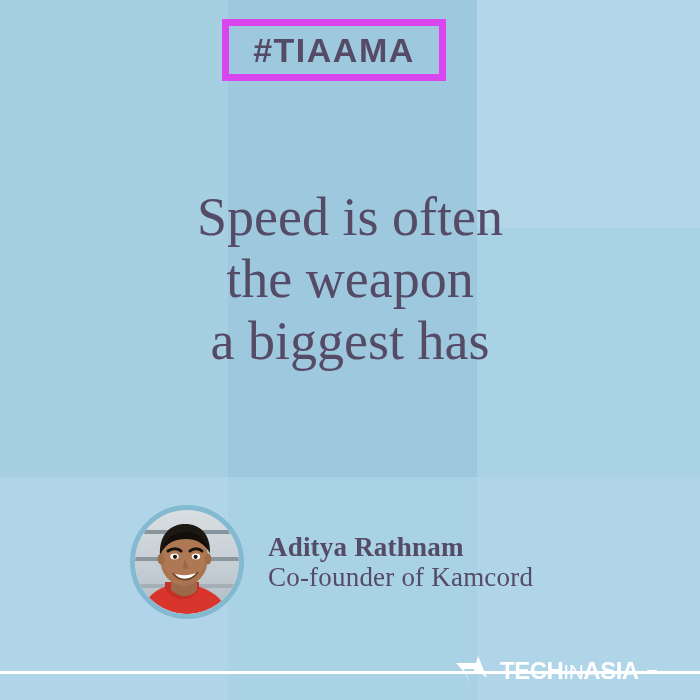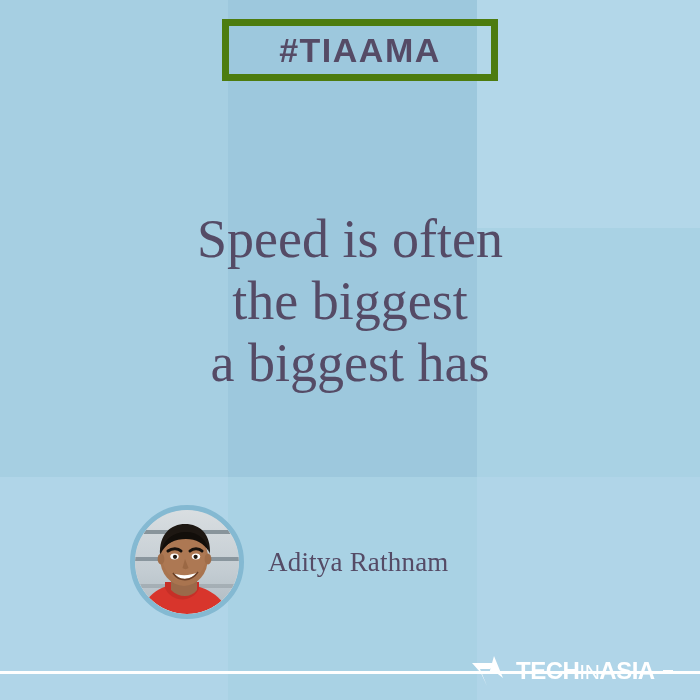--- a/index.html
+++ b/index.html
@@ -28,24 +28,24 @@
   #bg-right-mid   { left:477px; top:228px; width:223px; height:249px; background:#a9d2e4; }
   #bg-center      { left:228px; top:0;   width:249px; height:477px; background:#9dc8dd; }
   #bg-bottom      { left:0;   top:477px; width:700px; height:223px; background:#b0d5e8; }
   #bg-bottom-mid  { left:228px; top:477px; width:249px; height:223px; background:#a9d2e4; }
 
   
   #hashtag-badge {
     position: absolute;
     left: 222px;
     top: 19px;
-    width: 276px;
+    width: 224px;
     height: 62px;
     box-sizing: border-box;
-    border: 7px solid #4d7c0f;
+    border: 7px solid #d946ef;
     display: flex;
     align-items: center;
     justify-content: center;
   }
   #hashtag-label {
     font-family: "Liberation Sans", sans-serif;
     font-weight: bold;
     font-size: 34px;
     letter-spacing: 1.5px;
     color: #554b66;
@@ -56,21 +56,20 @@
   #quote-block {
     position: absolute;
     left: 0;
     top: 186px;
     width: 700px;
     text-align: center;
     color: #554b66;
     font-family: "Liberation Serif", serif;
     font-size: 54px;
     line-height: 62px;
-    margin-top: 22px;
   }
   .quote-line { display: block; white-space: pre; }
 
   
   #attribution {
     position: absolute;
     left: 130px;
     top: 505px;
     display: flex;
     align-items: center;
@@ -93,21 +92,21 @@
     overflow: hidden;
   }
   #attribution-text {
     margin-left: 24px;
     color: #554b66;
     line-height: 1.12;
   }
   #person-name {
     display: block;
     font-family: "Liberation Serif", serif;
-    font-weight: normal;
+    font-weight: bold;
     font-size: 27px;
     letter-spacing: 0.2px;
   }
   #person-title {
     display: block;
     font-family: "Liberation Serif", serif;
     font-weight: normal;
     font-size: 27px;
     letter-spacing: 0.2px;
   }
@@ -116,21 +115,21 @@
   #footer-rule {
     position: absolute;
     left: 0;
     top: 671px;
     width: 700px;
     height: 3px;
     background: #ffffff;
   }
   #footer-logo {
     position: absolute;
-    left: 470px;
+    left: 454px;
     top: 654px;
     height: 34px;
     display: flex;
     align-items: center;
     background: transparent;
   }
   #logo-mark { display:block; margin-right: 6px; }
   #logo-wordmark {
     font-family: "Liberation Sans", sans-serif;
     font-size: 24px;
@@ -165,21 +164,21 @@
   <div class="bg-block" id="bg-center"></div>
   <div class="bg-block" id="bg-bottom"></div>
   <div class="bg-block" id="bg-bottom-mid"></div>
 
   <div id="hashtag-badge">
     <span id="hashtag-label">#TIAAMA</span>
   </div>
 
   <div id="quote-block">
     <span class="quote-line">Speed is often</span>
-    <span class="quote-line">the biggest</span>
+    <span class="quote-line">the weapon</span>
     <span class="quote-line">a biggest has</span>
   </div>
 
   <div id="attribution">
 
     <div id="avatar">
       <div id="avatar-photo">
         <svg width="104" height="104" viewBox="0 0 104 104">
           <defs>
             <clipPath id="avclip">
@@ -224,20 +223,21 @@
 
             <ellipse cx="26" cy="49" rx="3.4" ry="5.4" fill="#a06d49"></ellipse>
             <ellipse cx="73" cy="49" rx="3.4" ry="5.4" fill="#a06d49"></ellipse>
           </g>
         </svg>
       </div>
     </div>
 
     <div id="attribution-text">
       <span id="person-name">Aditya Rathnam</span>
+      <span id="person-title">Co-founder of Kamcord</span>
     </div>
   </div>
 
   <div id="footer-rule"></div>
 
   <div id="footer-logo-bg"></div>
 
   <div id="footer-logo">
     <svg id="logo-mark" width="40" height="30" viewBox="0 0 40 30">
       <path d="M2 7 L26 7 L20 13 L10 13 L17 30 L11 17 L2 7 Z" fill="#ffffff"></path>

